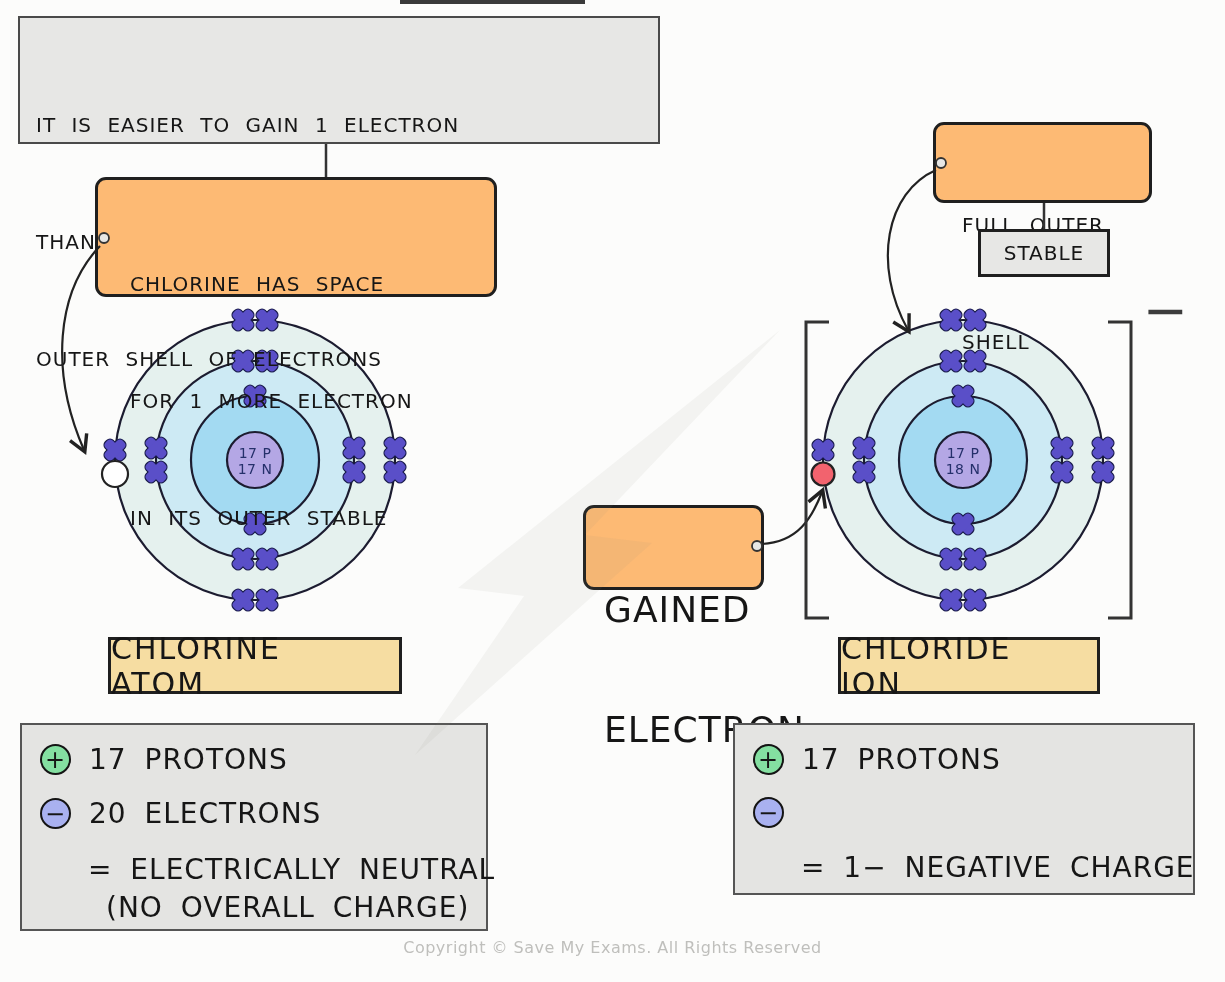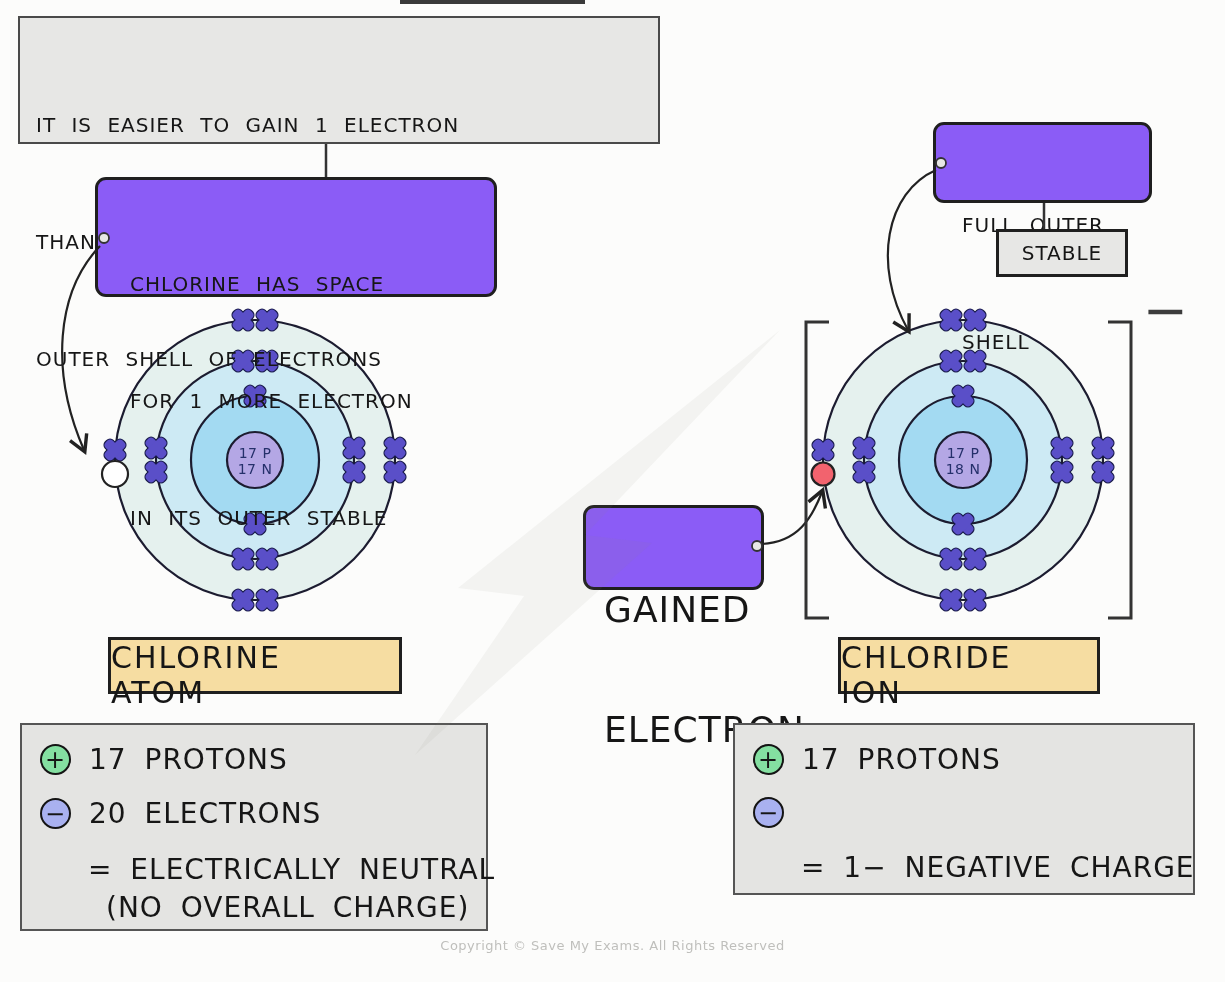--- a/index.html
+++ b/index.html
@@ -8,43 +8,43 @@
     background:#fcfcfb;
     font-family:"DejaVu Sans","Liberation Sans",sans-serif;
     color:#161616;
   }
   .note{
     position:absolute;background:#e7e7e5;border:2px solid #4a4a4a;
     font-size:20px;letter-spacing:1px;word-spacing:8px;line-height:39px;
     white-space:pre;z-index:3;box-sizing:border-box;
   }
   .tag{
-    background:#8b5cf6;border:3px solid #1f1f1f;border-radius:11px;
+    background:#fdba74;border:3px solid #1f1f1f;border-radius:11px;
   }
   .ylabel{
     position:absolute;background:#f6dda2;border:3px solid #1f1f1f;z-index:3;
     font-size:30px;letter-spacing:2px;word-spacing:16px;
-    display:flex;align-items:flex-start;justify-content:center;box-sizing:border-box;
+    display:flex;align-items:center;justify-content:center;box-sizing:border-box;
   }
   .summary{
     position:absolute;background:#e4e4e2;border:2px solid #555;z-index:3;
     box-sizing:border-box;font-size:28px;letter-spacing:1px;word-spacing:8px;
   }
   .srow{position:absolute;display:flex;align-items:center;gap:18px;white-space:pre;}
   .chip{
     width:31px;height:31px;border-radius:50%;border:2px solid #141414;
     display:flex;align-items:center;justify-content:center;
     font-size:24px;line-height:1;box-sizing:border-box;flex:0 0 auto;
   }
   .resline{position:absolute;white-space:pre;}
   .atom-svg{position:absolute;z-index:2;}
   #overlay{position:absolute;left:0;top:0;z-index:5;pointer-events:none;}
   .footer{
     position:absolute;left:0;top:938px;width:100%;text-align:center;z-index:3;
-    font-size:13px;letter-spacing:.5px;color:#bfbfbc;
+    font-size:16px;letter-spacing:.5px;color:#bfbfbc;
   }
   .ioncharge{
     position:absolute;left:1142px;top:284px;width:46px;text-align:center;
     font-size:54px;color:#3c3c3c;z-index:3;line-height:1;
   }
 </style>
 </head>
 <body>
 
 <div class="canvas">
@@ -79,21 +79,21 @@
     <div>CHLORINE HAS SPACE</div>
     <div>FOR 1 MORE ELECTRON</div>
     <div>IN ITS OUTER STABLE</div>
   </div>
 
   <div class="note tag" style="left:933px;top:122px;width:219px;height:81px;padding:3px 0 0 26px;">
     <div>FULL OUTER</div>
     <div>SHELL</div>
   </div>
 
-  <div class="note" style="left:978px;top:229px;width:132px;height:48px;border:3px solid #1f1f1f;display:flex;align-items:center;justify-content:center;margin-left:18px;">
+  <div class="note" style="left:978px;top:229px;width:132px;height:48px;border:3px solid #1f1f1f;display:flex;align-items:center;justify-content:center;">
     <span>STABLE</span>
   </div>
 
   <div class="note tag" style="left:583px;top:505px;width:181px;height:85px;padding:2px 0 0 18px;font-size:36px;line-height:40px;">
     <div>GAINED</div>
     <div>ELECTRON</div>
   </div>
 
   <svg id="atom-chlorine" class="atom-svg" width="380" height="380" viewBox="0 0 380 380" style="left:65px;top:270px;">
       <circle cx="190" cy="190" r="140" fill="#e5f1ee" stroke="#1c1c30" stroke-width="2.2"></circle>

